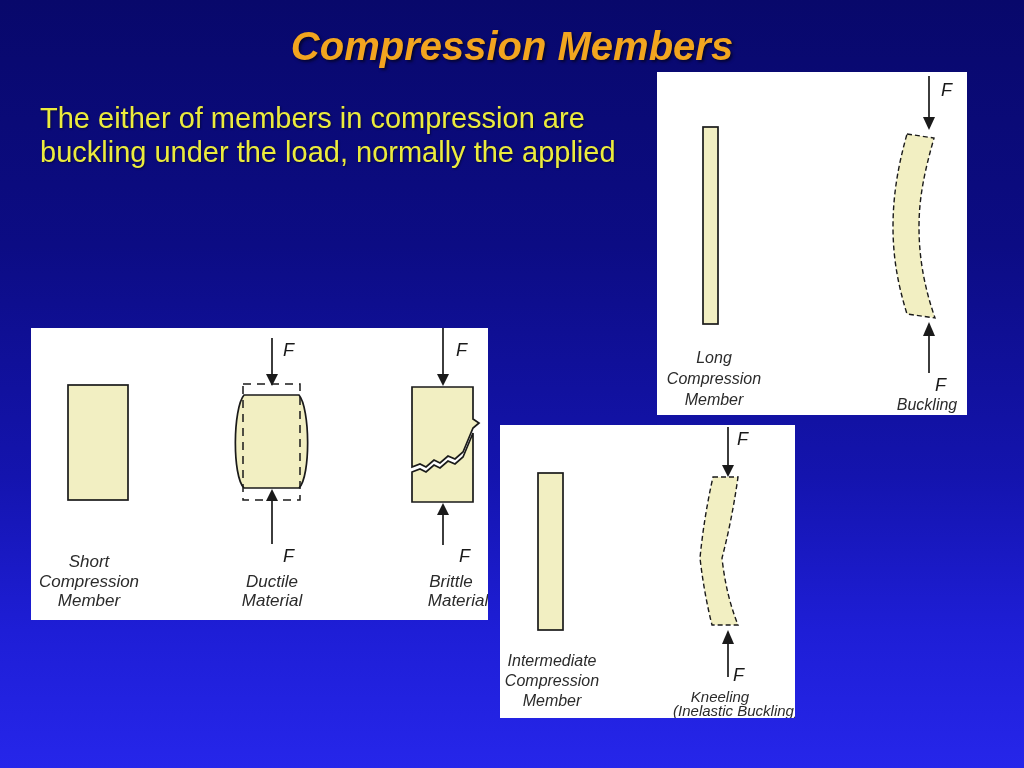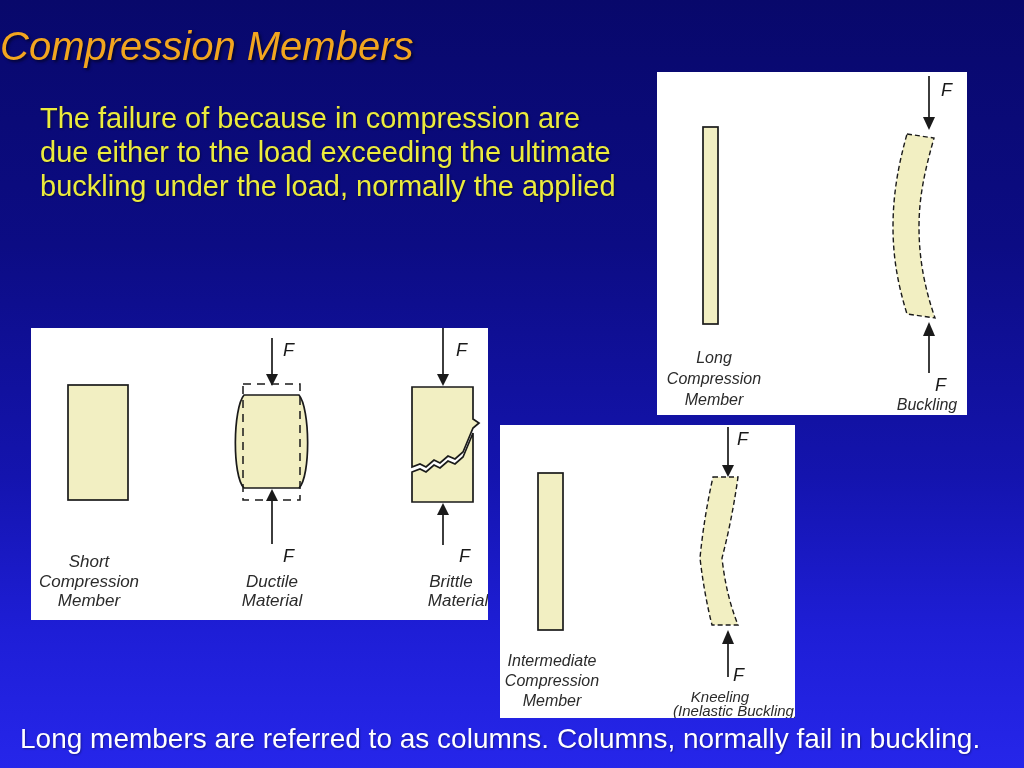--- a/index.html
+++ b/index.html
@@ -3,21 +3,21 @@
 <meta charset="utf-8">
 <style>
   html,body { margin:0; padding:0; }
   .slide {
     position:relative; width:1024px; height:768px; overflow:hidden;
     background: linear-gradient(180deg, #08086b 0%, #0c0c84 32%, #1414ae 62%, #1e1ed6 82%, #2626ea 100%);
     font-family: "Liberation Sans", sans-serif;
   }
   .title {
     position:absolute; left:0; top:24px; width:100%;
-    font-size:40px; font-weight:normal; font-style:italic;
+    text-align:center; font-size:40px; font-weight:bold; font-style:italic;
     color:#f2a51f; text-shadow:2px 2px 3px rgba(0,0,0,0.55);
   }
   .body-text {
     position:absolute; left:40px; top:101px; width:620px;
     font-size:29px; line-height:34px; color:#ebeb3d;
     text-shadow:1px 1px 2px rgba(0,0,0,0.45);
   }
   .footer {
     position:absolute; left:20px; top:723px; width:1000px;
     font-size:28px; color:#ffffff; text-shadow:1px 1px 2px rgba(0,0,0,0.35);
@@ -40,22 +40,21 @@
   .dlabel-xs { font-family:"Liberation Sans",sans-serif; font-style:italic; font-size:15px; fill:#2b2b2b; }
 </style>
 </head>
 <body>
 
 <div class="slide">
 
   <div class="title">Compression Members</div>
 
   <div class="body-text">
-    <div>The failure of because in compression are</div>
-    <div>due either to the load exceeding the ultimate</div>
+    <div>The either of members in compression are</div>
     <div>buckling under the load, normally the applied</div>
   </div>
 
   <div class="panel panel-long">
     <svg viewBox="0 0 310 343" width="310" height="343">
       <rect class="member" x="46" y="55" width="15" height="197"></rect>
       <text class="dlabel-sm" x="57" y="291" text-anchor="middle">Long</text>
       <text class="dlabel-sm" x="57" y="312" text-anchor="middle">Compression</text>
       <text class="dlabel-sm" x="57" y="333" text-anchor="middle">Member</text>
 
@@ -118,15 +117,14 @@
       <path class="member-dashed" d="M213,52 L238,52 Q232,95 222,133 Q226,170 238,200 L212,200 Q204,168 200,133 Q204,92 213,52 Z"></path>
 
       <polygon class="farrow" points="222,219 234,219 228,205"></polygon>
       <line class="fline" x1="228" y1="219" x2="228" y2="252"></line>
       <text class="flabel" x="233" y="256">F</text>
       <text class="dlabel-xs" x="220" y="277" text-anchor="middle">Kneeling</text>
       <text class="dlabel-xs" x="236" y="291" text-anchor="middle">(Inelastic Buckling)</text>
     </svg>
   </div>
 
-  <div class="footer">Long members are referred to as columns. Columns, normally fail in buckling.</div>
 
 </div>
 
 </body></html>

